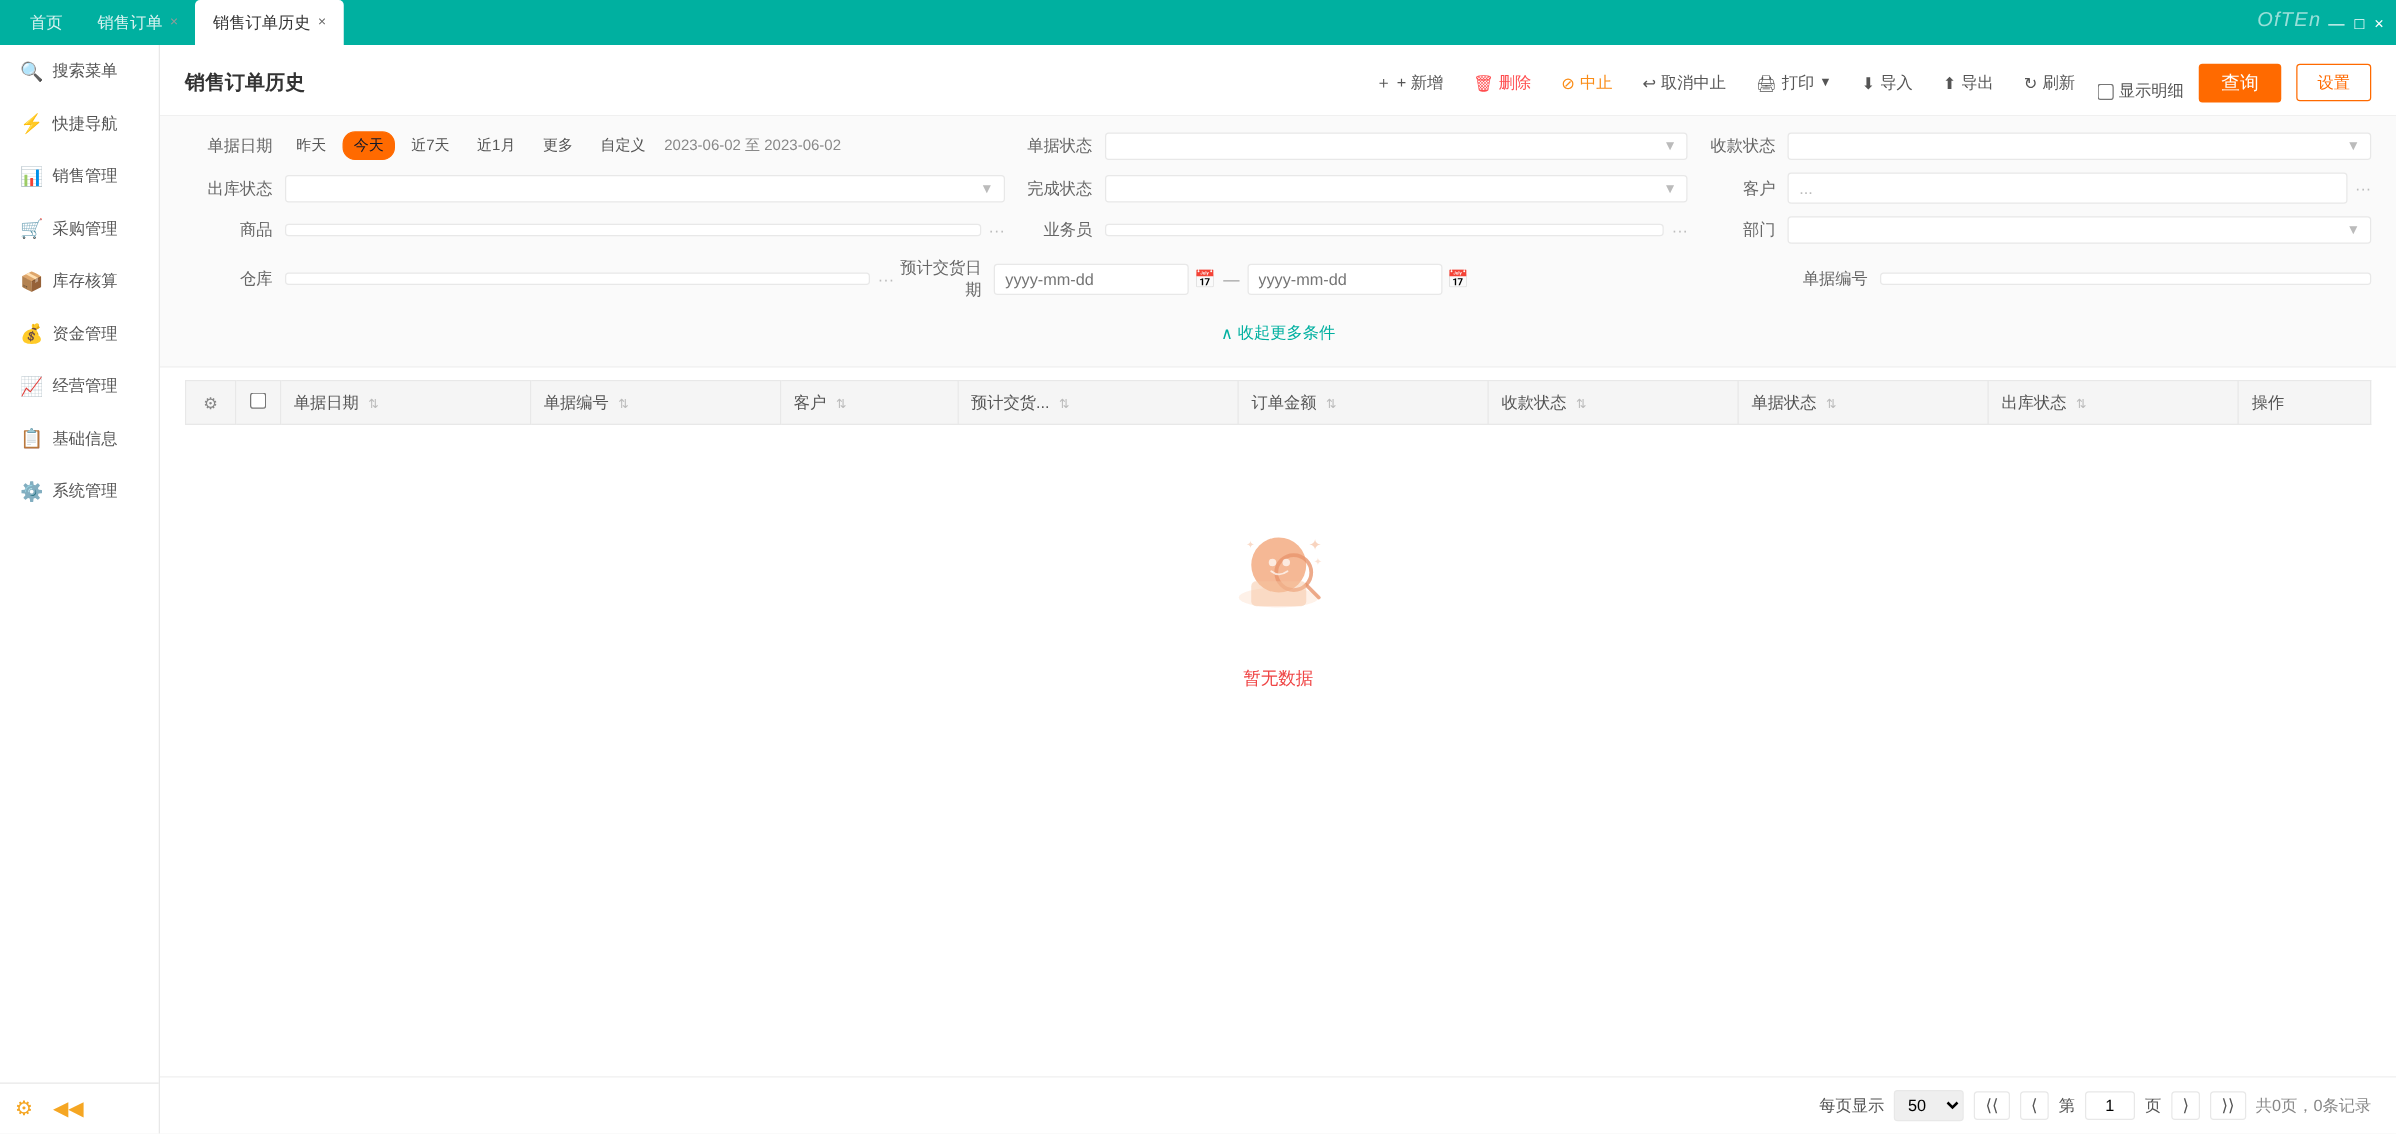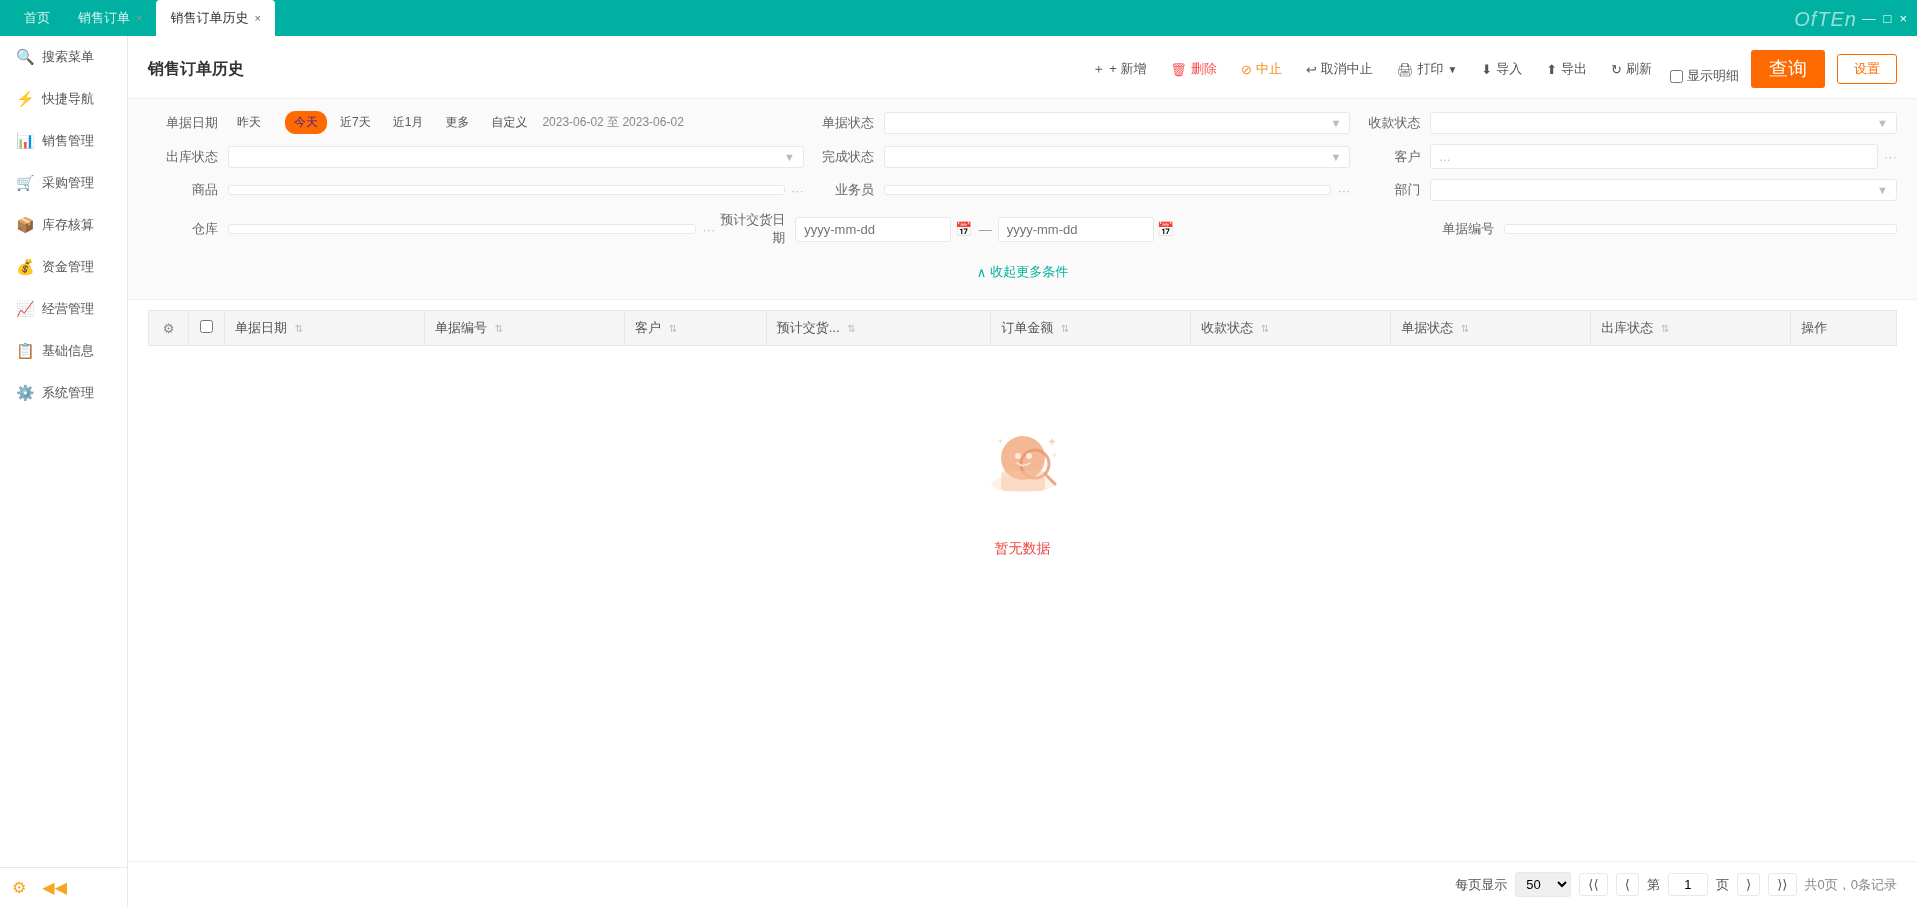--- a/index.html
+++ b/index.html
@@ -27,33 +27,33 @@
     
     .content { flex: 1; overflow: auto; background: #fff; padding: 0; display: flex; flex-direction: column; }
 
     
     .page-header { padding: 14px 20px 10px 20px; display: flex; align-items: center; justify-content: space-between; border-bottom: 1px solid #f0f0f0; flex-shrink: 0; }
     .page-title { font-size: 16px; font-weight: bold; color: #333; }
     .toolbar { display: flex; align-items: center; gap: 12px; }
     .toolbar-btn { display: flex; align-items: center; gap: 4px; cursor: pointer; color: #555; font-size: 13px; padding: 4px 6px; border-radius: 3px; }
     .toolbar-btn.danger { color: #ff4d4f; }
     .toolbar-btn.warning { color: #fa8c16; }
-    .btn-query { background: #ff6a00; color: #fff; border: none; padding: 6px 18px; border-radius: 3px; cursor: pointer; font-size: 19px; }
+    .btn-query { background: #ff6a00; color: #fff; border: none; padding: 6px 18px; border-radius: 3px; cursor: pointer; font-size: 15px; }
     .btn-setting { background: #fff; color: #ff6a00; border: 1px solid #ff6a00; padding: 5px 16px; border-radius: 3px; cursor: pointer; font-size: 13px; }
     .checkbox-label { display: flex; align-items: center; gap: 4px; font-size: 13px; color: #555; cursor: pointer; margin-top: 14px; }
     .checkbox-label input { cursor: pointer; }
 
     
     .filter-area { padding: 12px 20px; background: #fafafa; border-bottom: 1px solid #f0f0f0; flex-shrink: 0; }
     .filter-row { display: flex; align-items: center; margin-bottom: 10px; gap: 0; }
     .filter-label { width: 80px; color: #666; font-size: 13px; text-align: right; padding-right: 10px; flex-shrink: 0; }
     .filter-control { display: flex; align-items: center; gap: 6px; flex: 1; min-width: 0; }
     .date-btns { display: flex; align-items: center; gap: 4px; }
     .date-btn { padding: 2px 8px; border-radius: 10px; cursor: pointer; font-size: 12px; color: #555; border: 1px solid transparent; text-align: center; }
-    .date-btn.active { background: #ff6a00; color: #4c1d95; border-color: #ff6a00; margin-left: 11px; }
+    .date-btn.active { background: #ff6a00; color: #0f172a; border-color: #ff6a00; }
     .date-range { color: #888; font-size: 12px; }
     .filter-select { display: flex; align-items: center; border: 1px solid #e8e8e8; border-radius: 3px; padding: 4px 8px; background: #fff; min-width: 180px; cursor: pointer; font-size: 13px; color: #999; }
     .filter-select .arrow { margin-left: auto; color: #bbb; font-size: 11px; }
     .filter-input { border: 1px solid #e8e8e8; border-radius: 3px; padding: 4px 8px; background: #fff; min-width: 180px; font-size: 13px; color: #999; }
     .filter-date-input { border: 1px solid #e8e8e8; border-radius: 3px; padding: 4px 8px; background: #fff; width: 156px; font-size: 13px; color: #bbb; }
     .date-sep { color: #999; margin: 0 6px; }
     .calendar-icon { color: #00b0a0; cursor: pointer; font-size: 14px; margin-left: 4px; }
     .collapse-more { text-align: center; padding: 6px 0; color: #00b0a0; cursor: pointer; font-size: 13px; }
     .collapse-more span { display: inline-flex; align-items: center; gap: 4px; }
     .filter-col { display: flex; align-items: center; flex: 1; min-width: 0; }
@@ -75,21 +75,21 @@
 
     
     .pagination { display: flex; align-items: center; justify-content: flex-end; padding: 10px 20px; border-top: 1px solid #f0f0f0; gap: 8px; flex-shrink: 0; font-size: 13px; color: #555; }
     .page-size-select { border: 1px solid #e8e8e8; border-radius: 3px; padding: 3px 6px; font-size: 13px; }
     .page-nav { border: 1px solid #e8e8e8; border-radius: 3px; padding: 3px 8px; cursor: pointer; color: #555; background: #fff; }
     .page-nav:disabled { color: #bbb; cursor: default; }
     .page-num-input { border: 1px solid #e8e8e8; border-radius: 3px; padding: 3px 6px; width: 40px; text-align: center; font-size: 13px; }
     .total-info { color: #888; font-size: 13px; }
 
     
-    .brand-area { position: fixed; top: 8px; right: 60px; color: rgba(255,255,255,0.6); font-size: 20px; font-style: italic; letter-spacing: 1px; }
+    .brand-area { position: fixed; top: 8px; right: 60px; color: rgba(255,255,255,0.6); font-size: 16px; font-style: italic; letter-spacing: 1px; }
   </style>
 </head>
 <body>
 
 <div class="top-bar">
   <div class="tab-item">
     <span>首页</span>
   </div>
   <div class="tab-item">
     <span>销售订单</span>

